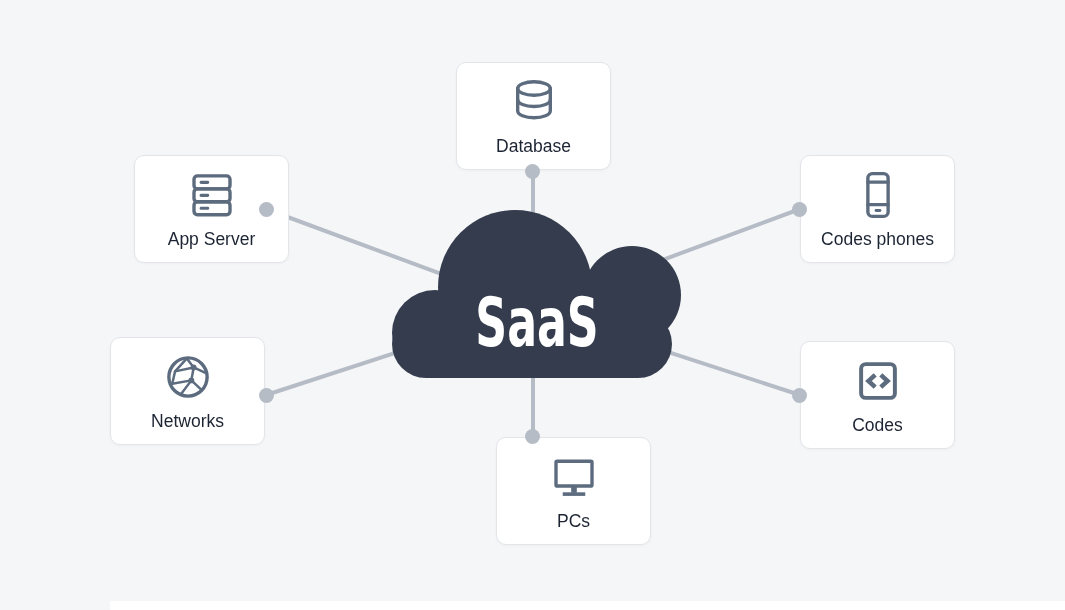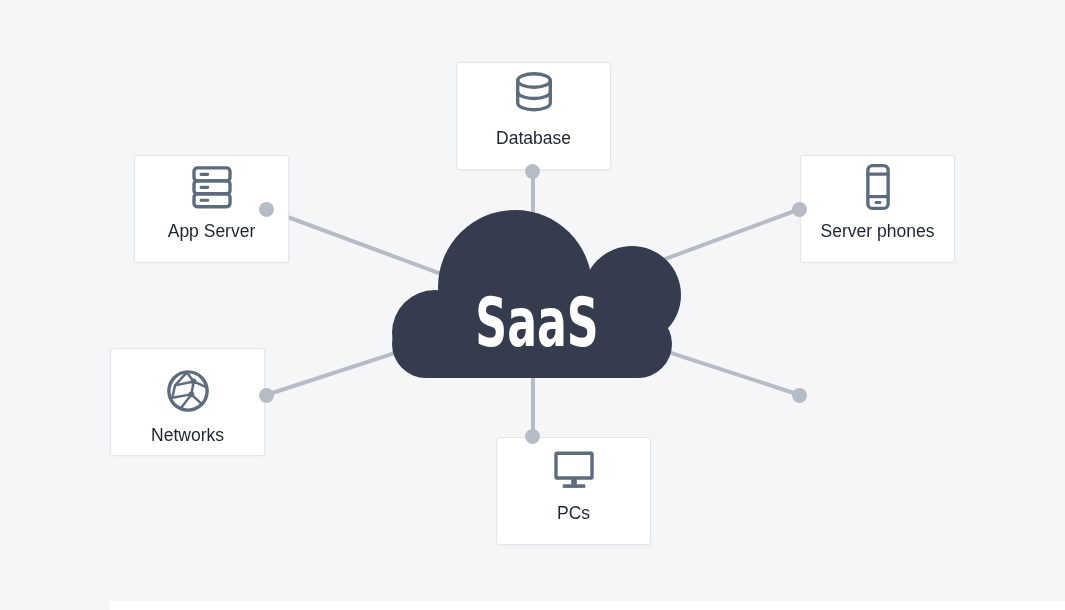--- a/index.html
+++ b/index.html
@@ -31,37 +31,37 @@
     font-family:"DejaVu Sans","Liberation Sans",sans-serif;
     font-weight:bold;font-size:68px;line-height:1;
     transform:scaleX(0.65);transform-origin:50% 50%;
     letter-spacing:0px;
   }
 
   .card{
     position:absolute;width:155px;height:108px;z-index:2;
     background:var(--card-bg);
     border:1px solid var(--card-border);
-    border-radius:3px;
+    border-radius:10px;
     box-shadow:0 1px 3px rgba(30,40,60,0.04);
     display:flex;flex-direction:column;align-items:center;
-    box-sizing:border-box;padding-top:4px;
+    box-sizing:border-box;padding-top:12px;
   }
   .card .icon{width:54px;height:54px;display:block;}
   .card .icon .st{fill:none;stroke:var(--icon);stroke-width:3;stroke-linecap:round;stroke-linejoin:round;}
   .card .icon .st-thin{fill:none;stroke:var(--icon);stroke-width:2.2;stroke-linecap:round;stroke-linejoin:round;}
   .card .icon .st-bold{fill:none;stroke:var(--icon);stroke-width:4;stroke-linejoin:miter;}
   .card .icon .fl{fill:var(--icon);stroke:none;}
   .card .label{
     margin-top:7px;font-size:17.5px;color:var(--label);line-height:20px;
   }
   .card-database{left:456px;top:62px;}
   .card-app-server{left:110px;top:155px;margin-left:24px;}
   .card-mobile{left:800px;top:155px;}
-  .card-networks{left:110px;top:348px;justify-content:center;}
+  .card-networks{left:110px;top:337px;}
   .card-codes{left:800px;top:341px;}
   .card-pcs{left:456px;top:437px;margin-left:40px;}
 
   .dot{
     position:absolute;width:15px;height:15px;border-radius:50%;
     background:var(--connector);z-index:4;
   }
   .dot-database{left:525px;top:164px;}
   .dot-app-server{left:259px;top:202px;}
   .dot-mobile{left:792px;top:202px;}
@@ -119,39 +119,47 @@
     <div class="label">App Server</div>
   </div>
 
   <div class="card card-mobile">
     <svg class="icon" viewBox="0 0 48 48">
       <rect class="st" x="15" y="5" width="18" height="38" rx="4"></rect>
       <line class="st" x1="15" y1="12.5" x2="33" y2="12.5"></line>
       <line class="st" x1="15" y1="32.5" x2="33" y2="32.5"></line>
       <rect class="fl" x="21" y="36.4" width="6" height="2.6" rx="1.2"></rect>
     </svg>
-    <div class="label">Server phones</div>
+    <div class="label">Codes phones</div>
   </div>
 
   <div class="card card-networks">
     <svg class="icon" viewBox="0 0 48 48">
       <circle class="st" cx="24" cy="24" r="17"></circle>
       <path class="st-thin" d="M23 7.5 L12.5 19 L10 30"></path>
       <path class="st-thin" d="M23 7.5 L29 15.5 L40 20.5"></path>
       <path class="st-thin" d="M12.5 19 L29 15.5"></path>
       <path class="st-thin" d="M29 15.5 L27 27"></path>
       <path class="st-thin" d="M10 30 L27 27"></path>
       <path class="st-thin" d="M27 27 L36 35.5"></path>
       <path class="st-thin" d="M27 27 L17.5 39.5"></path>
       <circle class="fl" cx="29" cy="15.5" r="2.6"></circle>
       <circle class="fl" cx="27" cy="27" r="2.6"></circle>
     </svg>
     <div class="label">Networks</div>
   </div>
 
+  <div class="card card-codes">
+    <svg class="icon" viewBox="0 0 48 48">
+      <rect class="st" style="stroke-width:3.5" x="9" y="9" width="30" height="30" rx="4"></rect>
+      <path class="st-bold" d="M21.5 18.5 L15.5 24 L21.5 29.5"></path>
+      <path class="st-bold" d="M26.5 18.5 L32.5 24 L26.5 29.5"></path>
+    </svg>
+    <div class="label">Codes</div>
+  </div>
 
   <div class="card card-pcs">
     <svg class="icon" viewBox="0 0 48 48">
       <rect class="st" style="stroke-linejoin:miter" x="8" y="10" width="32" height="22" rx="1"></rect>
       <rect class="fl" x="21.5" y="32" width="5" height="6"></rect>
       <rect class="fl" x="14" y="37.6" width="20" height="3.2"></rect>
     </svg>
     <div class="label">PCs</div>
   </div>
 

